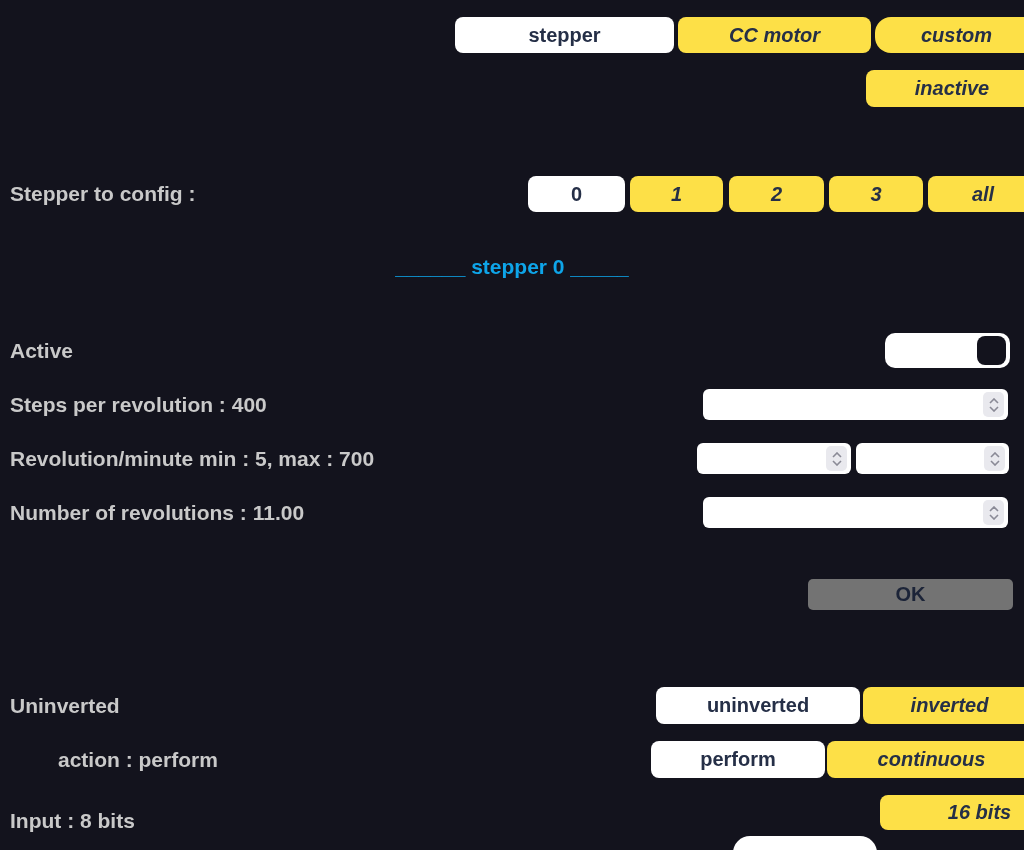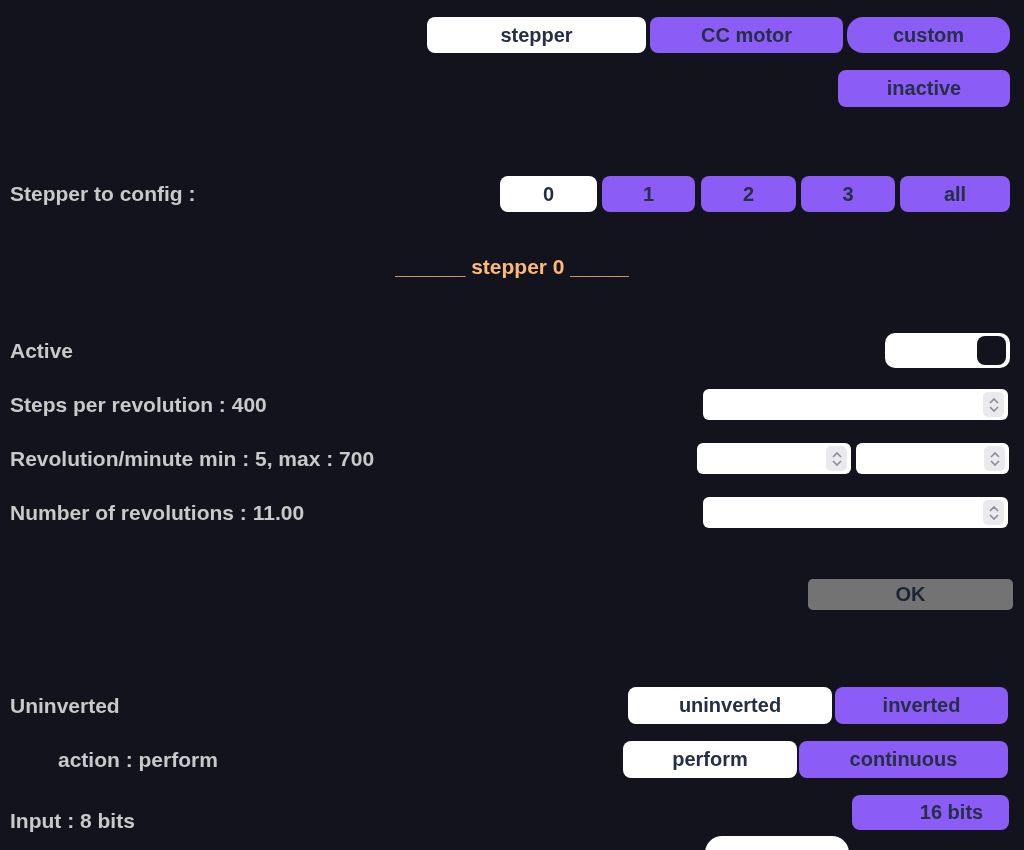--- a/index.html
+++ b/index.html
@@ -11,35 +11,36 @@
     font-weight:bold;
     overflow:hidden;
   }
   .btn {
     position:absolute;
     display:flex; align-items:center; justify-content:center;
     border-radius:8px;
     font-size:20px;
     color:#252f47;
     user-select:none;
+    margin-left:28px;
   }
   .btn.white { background:#ffffff; }
-  .btn.gray  { background:#8b5cf6; }
+  .btn.gray  { background:#fde047;font-style:italic; }
   .label {
     position:absolute;
     left:10px;
     color:#c9c9c9;
     font-size:21px;
     display:flex; align-items:center;
   }
   .heading {
     position:absolute;
     top:255px; left:0; width:1024px;
     text-align:center;
-    color:#fdba74;
+    color:#0ea5e9;
     font-size:21px;
   }
   .toggle {
     position:absolute;
     left:885px; top:333px; width:125px; height:35px;
     background:#ffffff; border-radius:10px;
   }
   .toggle .knob {
     position:absolute;
     right:4px; top:3px;

